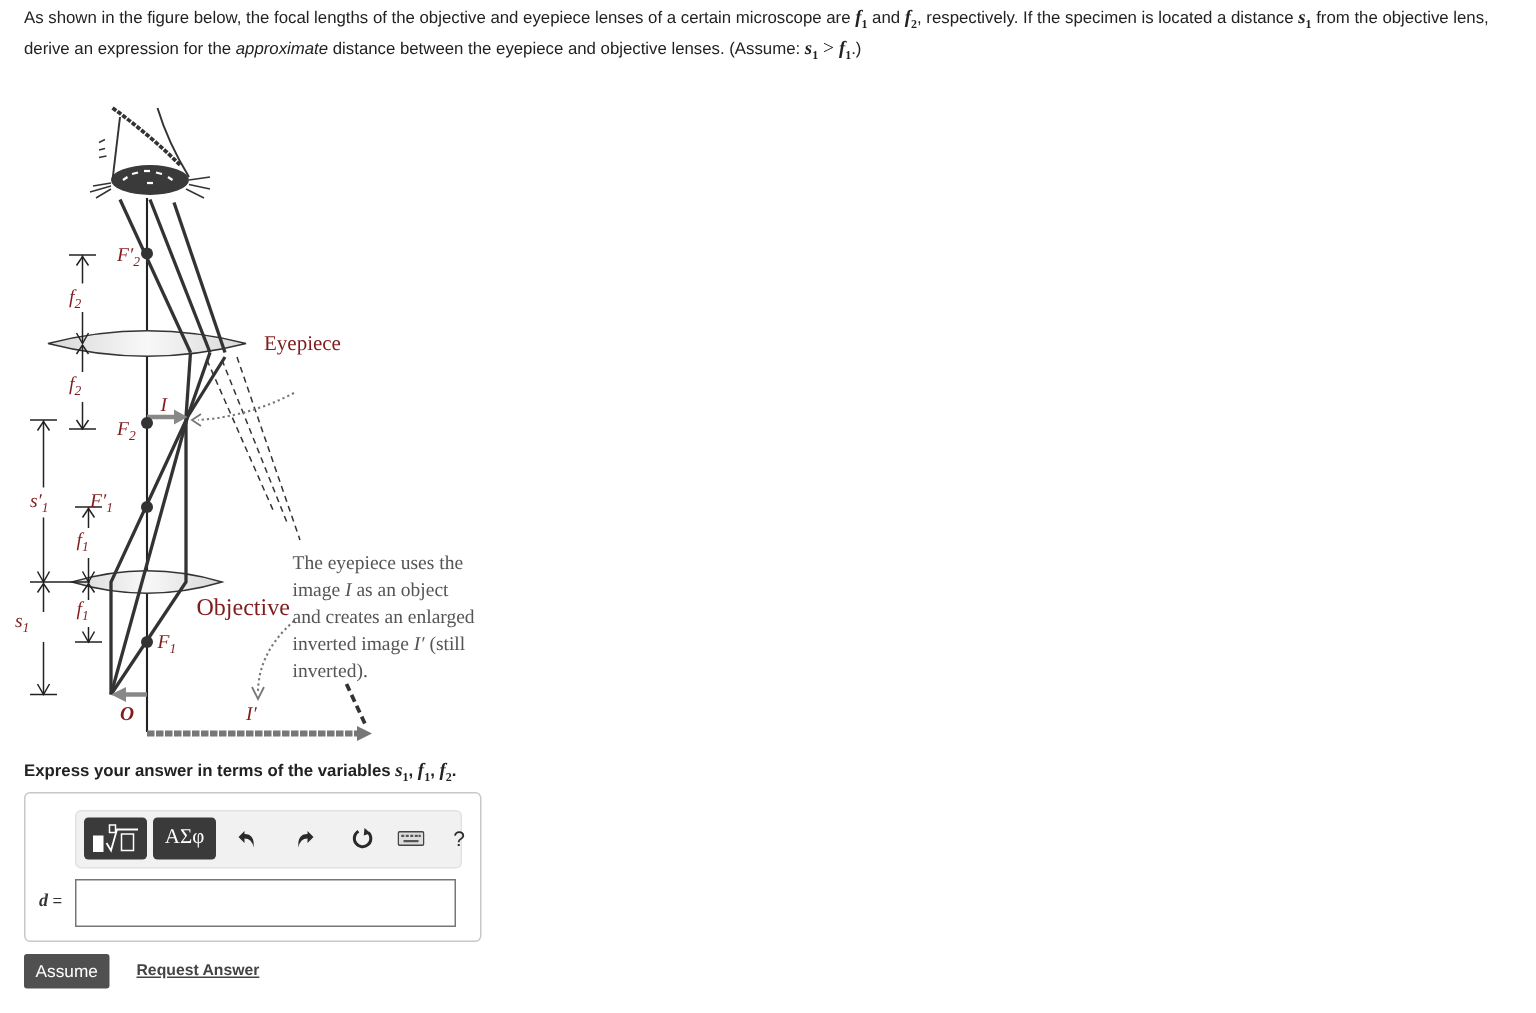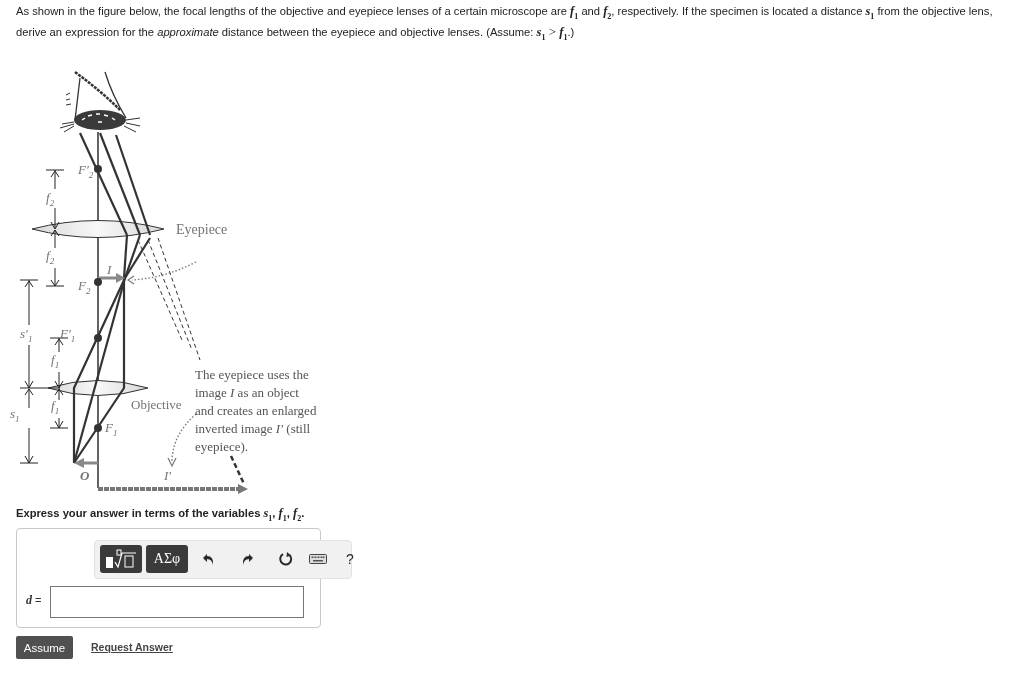--- a/index.html
+++ b/index.html
@@ -4,32 +4,32 @@
 <style>
   html, body { margin: 0; padding: 0; background: #ffffff; }
   body { width: 1024px; height: 675px; position: relative; overflow: hidden;
          font-family: "Liberation Sans", sans-serif; color: #1a1a1a; }
   .problem { position: absolute; left: 16px; top: 4px; width: 1004px;
              font-size: 11.2px; line-height: 15px; color: #222; }
   .problem i.m { font-family: "Liberation Serif", serif; font-style: italic; font-weight: bold; font-size: 12.5px; }
   .problem sub { font-size: 8px; font-style: normal; }
   .problem em { font-style: italic; }
   .figure { position: absolute; left: 0; top: 60px; width: 360px; height: 440px; }
-  .fig-label { position: absolute; font-family: "Liberation Serif", serif; color: #737373; }
+  .fig-label { position: absolute; font-family: "Liberation Serif", serif; color: #7f1d1d; }
   .fig-italic { font-style: italic; }
   .caption { position: absolute; font-family: "Liberation Serif", serif; font-size: 13px;
              line-height: 18px; color: #555; }
   .caption i { font-style: italic; }
   .instruction { position: absolute; left: 16px; top: 506px; font-size: 11.2px; font-weight: bold; color: #222; }
   .instruction i.m { font-family: "Liberation Serif", serif; font-style: italic; font-weight: bold; font-size: 12.5px; }
   .instruction sub { font-size: 8px; font-style: normal; }
   .answer-box { position: absolute; left: 16px; top: 528px; width: 303px; height: 98px;
                 border: 1px solid #c8c8c8; border-radius: 4px; background: #fff; }
   .toolbar { position: absolute; left: 33px; top: 11px; width: 256px; height: 37px;
-             background: #f1f1f1; border: 1px solid #e2e2e2; border-radius: 4px; margin-left: 44px; }
+             background: #f1f1f1; border: 1px solid #e2e2e2; border-radius: 4px; }
   .tb-btn-dark { position: absolute; top: 4px; height: 28px; background: #3a3a3a;
                  border-radius: 3px; color: #fff; display: flex; align-items: center;
                  justify-content: center; cursor: pointer; }
   .tb-icon { position: absolute; top: 4px; width: 26px; height: 28px; display: flex;
              align-items: center; justify-content: center; cursor: pointer; color: #2a2a2a; }
   .answer-label { position: absolute; left: 9px; top: 64px; font-family: "Liberation Serif", serif;
                   font-size: 12px; font-style: italic; font-weight: bold; color: #333; }
   .answer-label span.eq { font-family: "Liberation Sans", sans-serif; font-style: normal; font-weight: normal; font-size: 11px; }
   .answer-input { position: absolute; left: 33px; top: 57px; width: 252px; height: 30px;
                   border: 1px solid #777; background: #fff; padding: 0; margin: 0; outline: none;
@@ -178,29 +178,29 @@
   <span class="fig-label fig-italic" style="left:107px;top:202px;font-size:13px;">I</span>
   <span class="fig-label fig-italic" style="left:20px;top:266px;font-size:13px;"><span>s′</span><sub style="font-size:9px">1</sub></span>
   <span class="fig-label fig-italic" style="left:60px;top:266px;font-size:13px;"><span>F′</span><sub style="font-size:9px">1</sub></span>
   <span class="fig-label fig-italic" style="left:51px;top:292px;font-size:13px;"><span>f</span><sub style="font-size:9px">1</sub></span>
   <span class="fig-label fig-italic" style="left:51px;top:338px;font-size:13px;"><span>f</span><sub style="font-size:9px">1</sub></span>
   <span class="fig-label fig-italic" style="left:10px;top:346px;font-size:13px;"><span>s</span><sub style="font-size:9px">1</sub></span>
   <span class="fig-label fig-italic" style="left:105px;top:360px;font-size:13px;"><span>F</span><sub style="font-size:9px">1</sub></span>
   <span class="fig-label fig-italic" style="left:80px;top:408px;font-size:13px;font-weight:bold;">O</span>
   <span class="fig-label fig-italic" style="left:164px;top:408px;font-size:13px;">I′</span>
   <span class="fig-label" style="left:176px;top:162px;font-size:14px;">Eyepiece</span>
-  <span class="fig-label" style="left:131px;top:337px;font-size:13px;">Objective</span>
+  <span class="fig-label" style="left:131px;top:337px;font-size:16px;">Objective</span>
 
 
   <div class="caption" style="left:195px;top:306px;">
     <div>The eyepiece uses the</div>
     <div><span>image </span><i>I</i><span> as an object</span></div>
     <div>and creates an enlarged</div>
     <div><span>inverted image </span><i>I′</i><span> (still</span></div>
-    <div>eyepiece).</div>
+    <div>inverted).</div>
   </div>
 </div>
 
 <div class="instruction">
   <span>Express your answer in terms of the variables </span><i class="m"><span>s</span><sub>1</sub></i><span>, </span><i class="m"><span>f</span><sub>1</sub></i><span>, </span><i class="m"><span>f</span><sub>2</sub></i><span>.</span>
 </div>
 
 <div class="answer-box">
   <div class="toolbar">
     <div class="tb-btn-dark" style="left:5px;width:42px;">

